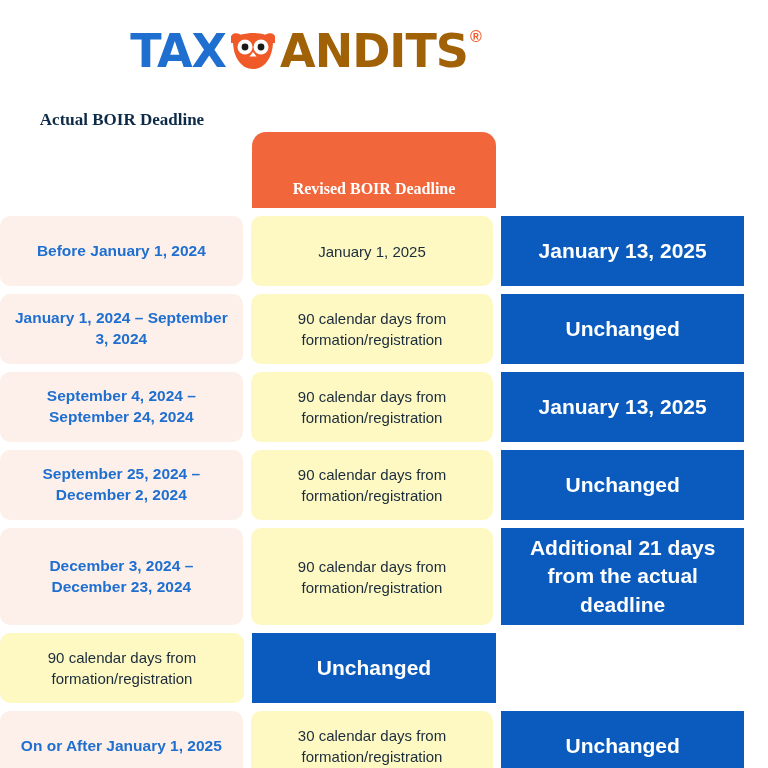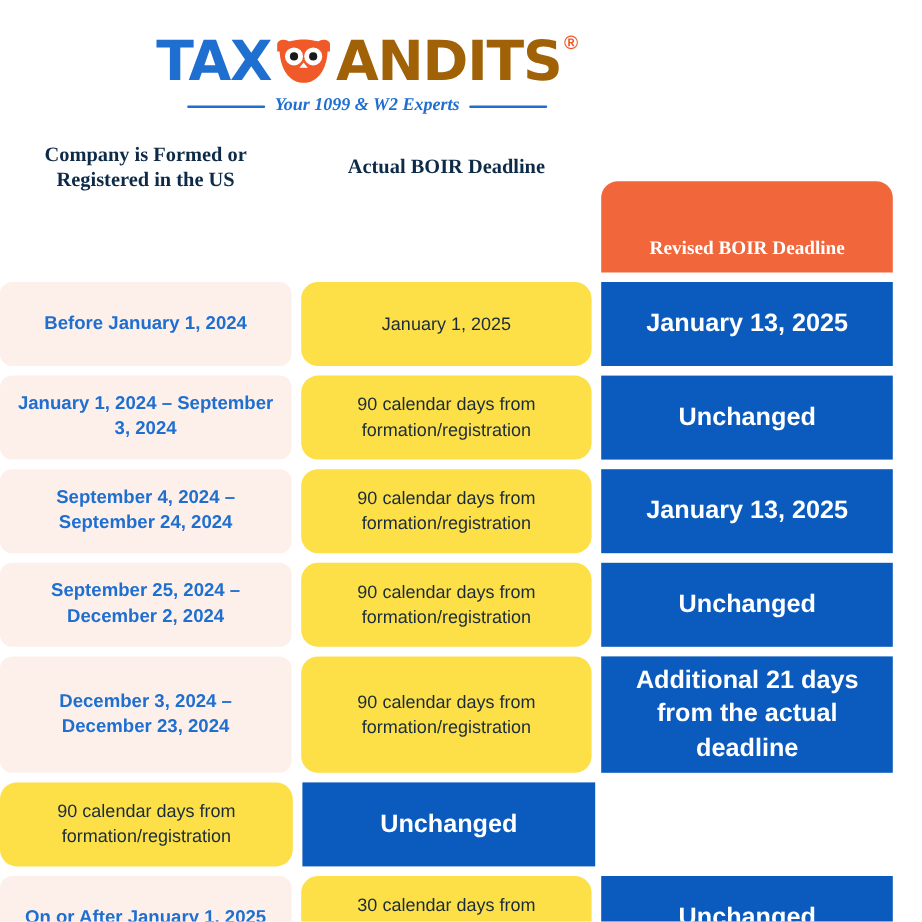--- a/index.html
+++ b/index.html
@@ -140,25 +140,24 @@
     min-height: 70px;
   }
   .cell-a {
     background: #fdf0ea;
     color: #1f6fd0;
     font-weight: bold;
     font-size: 15.5px;
     line-height: 1.35;
   }
   .cell-b {
-    background: #fde047;
+    background: #fef9c3;
     color: #1a2b3c;
     font-size: 15px;
     line-height: 1.4;
-    border-radius: 14px;
   }
   .cell-c {
     background: #0a5bbd;
     color: #ffffff;
     font-weight: bold;
     font-size: 21px;
     line-height: 1.35;
     border-radius: 0;
   }
   .row:first-of-type .cell-c { border-radius: 0; }
@@ -181,31 +180,25 @@
           <circle cx="18" cy="16" r="7.5" fill="#ffffff"></circle>
           <circle cx="34" cy="16" r="7.5" fill="#ffffff"></circle>
           <circle cx="18" cy="16" r="3.4" fill="#1a1a1a"></circle>
           <circle cx="34" cy="16" r="3.4" fill="#1a1a1a"></circle>
           <path d="M26 21 L22.5 25.5 L29.5 25.5 Z" fill="#ffffff"></path>
         </svg>
       </span>
       <span class="logo-andits">ANDITS</span>
       <span class="logo-reg">®</span>
     </div>
-    <div class="logo-tagline-row">
-      <span class="tag-rule"></span>
-      <span class="logo-tagline">Your 1099 &amp; W2 Experts</span>
-      <span class="tag-rule"></span>
-    </div>
   </div>
 
   <div class="table">
 
     <div class="row">
-      <div class="col-a head-cell head-a">Company is Formed or Registered in the US</div>
       <div class="col-b head-cell head-b">Actual BOIR Deadline</div>
       <div class="col-c head-cell head-c">Revised BOIR Deadline</div>
     </div>
 
     <div class="row">
       <div class="col-a cell cell-a">Before January 1, 2024</div>
       <div class="col-b cell cell-b">January 1, 2025</div>
       <div class="col-c cell cell-c">January 13, 2025</div>
     </div>
 

